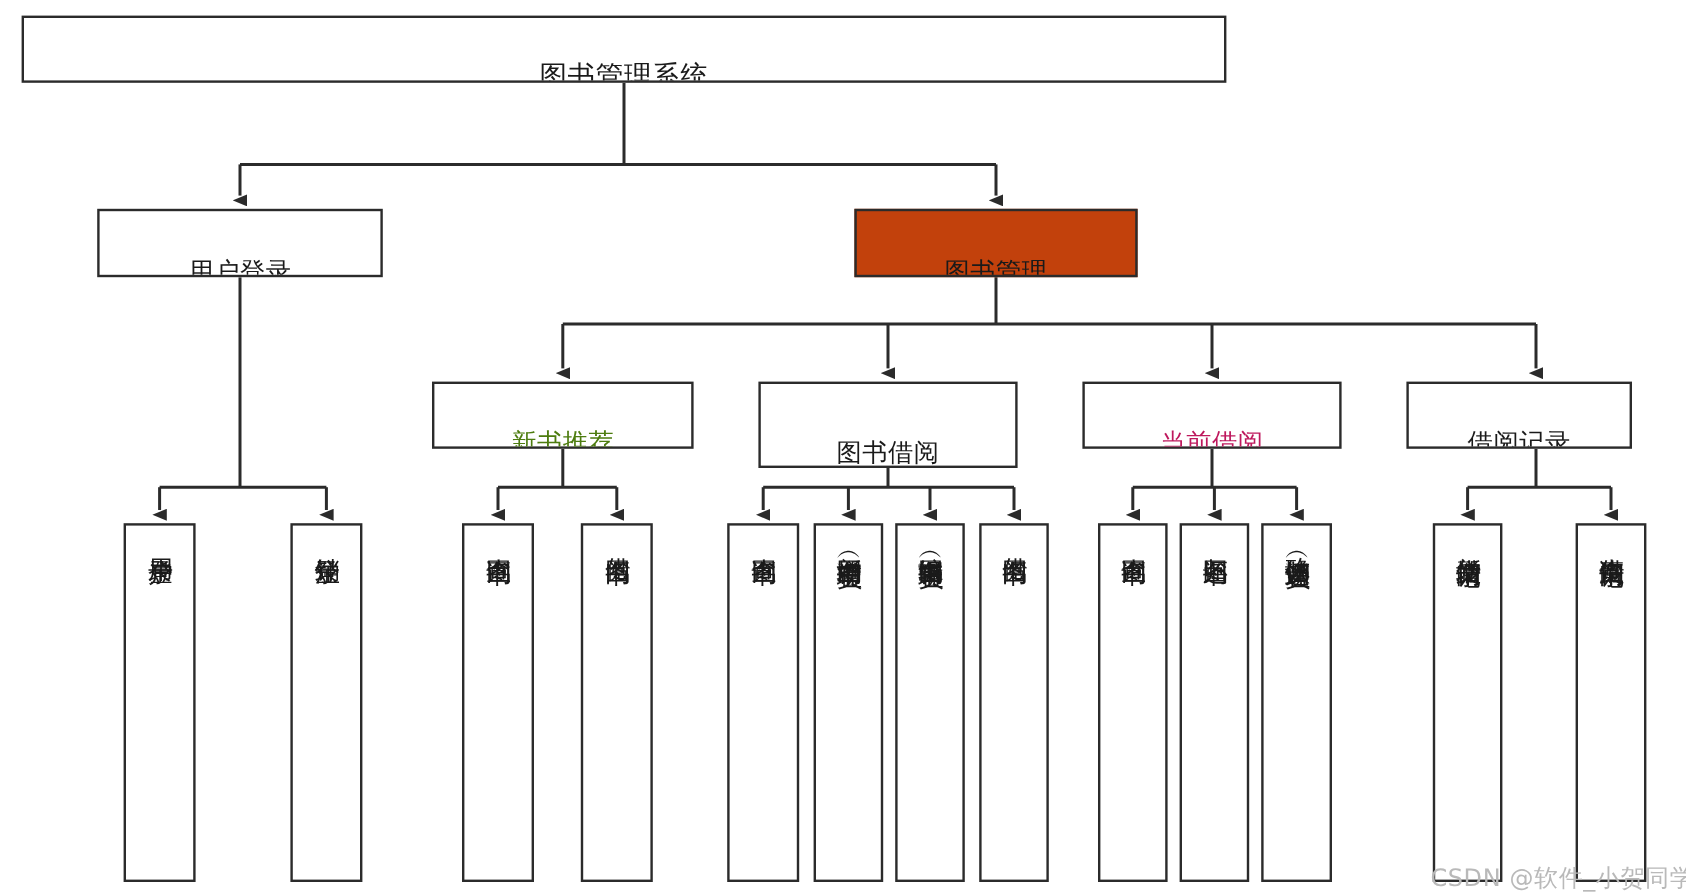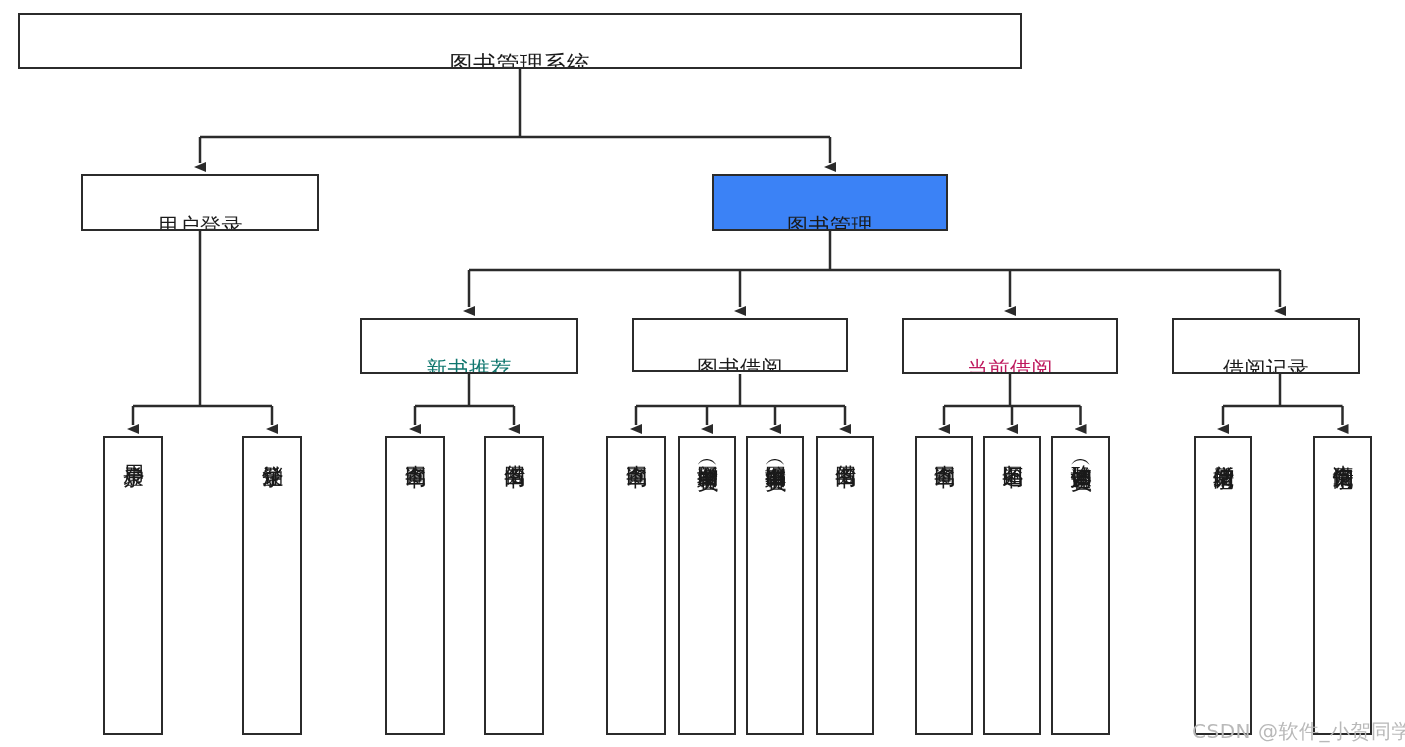--- a/index.html
+++ b/index.html
@@ -120,27 +120,27 @@
         <line x1="1342.5" y1="406" x2="1342.5" y2="425" stroke="#2b2b2b" stroke-width="2.5" marker-end="url(#arrow-head)"></line>
       </g>
   </svg>
   <div id="node-layer">
       <div class="node-box horiz" style="left: 18px; top: 13px; width: 1004px; height: 56px; border-color: rgb(43, 43, 43); background: rgb(255, 255, 255);">
         <span class="node-label-h title-label" style="color: rgb(26, 26, 26);">图书管理系统</span>
       </div>
       <div class="node-box horiz" style="left: 81px; top: 174px; width: 238px; height: 57px; border-color: rgb(43, 43, 43); background: rgb(255, 255, 255);">
         <span class="node-label-h" style="color: rgb(26, 26, 26);">用户登录</span>
       </div>
-      <div class="node-box horiz" style="left: 712px; top: 174px; width: 236px; height: 57px; border-color: rgb(43, 43, 43); background: #3b82f6;">
+      <div class="node-box horiz" style="left: 712px; top: 174px; width: 236px; height: 57px; border-color: rgb(43, 43, 43); background: #c2410c;">
         <span class="node-label-h" style="color: rgb(26, 26, 26);">图书管理</span>
       </div>
       <div class="node-box horiz" style="left: 360px; top: 318px; width: 218px; height: 56px; border-color: rgb(43, 43, 43); background: rgb(255, 255, 255);">
-        <span class="node-label-h" style="color: #0f766e;">新书推荐</span>
+        <span class="node-label-h" style="color: #4d7c0f;">新书推荐</span>
       </div>
-      <div class="node-box horiz" style="left: 632px; top: 318px; width: 216px; height: 54px; border-color: rgb(43, 43, 43); background: rgb(255, 255, 255);">
+      <div class="node-box horiz" style="left: 632px; top: 318px; width: 216px; height: 72px; border-color: rgb(43, 43, 43); background: rgb(255, 255, 255);">
         <span class="node-label-h" style="color: rgb(26, 26, 26);">图书借阅</span>
       </div>
       <div class="node-box horiz" style="left: 902px; top: 318px; width: 216px; height: 56px; border-color: rgb(43, 43, 43); background: rgb(255, 255, 255);">
         <span class="node-label-h" style="color: #be185d;">当前借阅</span>
       </div>
       <div class="node-box horiz" style="left: 1172px; top: 318px; width: 188px; height: 56px; border-color: rgb(43, 43, 43); background: rgb(255, 255, 255);">
         <span class="node-label-h" style="color: rgb(26, 26, 26);">借阅记录</span>
       </div>
       <div class="node-box vert" style="left: 103px; top: 436px; width: 60px; height: 299px; border-color: rgb(43, 43, 43); background: rgb(255, 255, 255);">
         <span class="node-label-v" style="color: rgb(26, 26, 26);">用户登录</span>

